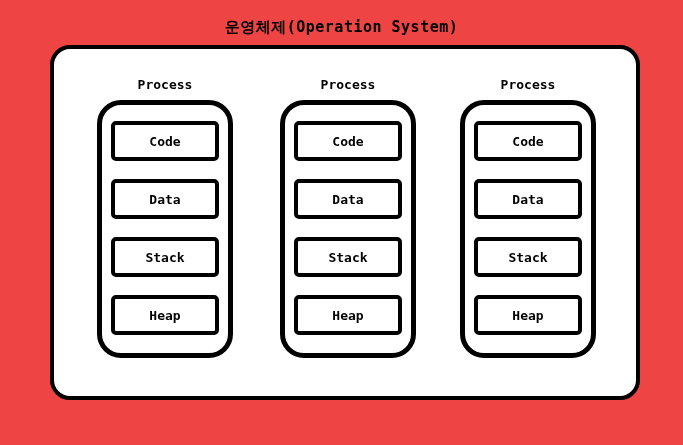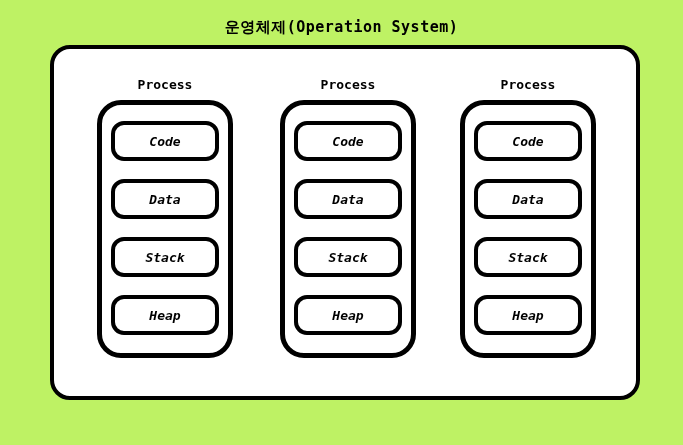--- a/index.html
+++ b/index.html
@@ -4,21 +4,21 @@
 <style>
   html, body {
     margin: 0;
     padding: 0;
     background: #ffffff;
   }
   .canvas {
     position: relative;
     width: 683px;
     height: 445px;
-    background: #bef264;
+    background: #ef4444;
     font-family: "DejaVu Sans Mono", "Liberation Mono", monospace;
     color: #000000;
     overflow: hidden;
   }
   .diagram-title {
     position: absolute;
     top: 18px;
     left: 0;
     width: 683px;
     text-align: center;
@@ -65,30 +65,29 @@
     display: flex;
     flex-direction: column;
     align-items: center;
     padding-top: 16px;
   }
   .segment-box {
     width: 108px;
     height: 40px;
     min-height: 40px;
     border: 4px solid #000000;
-    border-radius: 13px;
+    border-radius: 5px;
     box-sizing: border-box;
     background: #ffffff;
     display: flex;
     align-items: center;
     justify-content: center;
     font-size: 13px;
     font-weight: bold;
     margin-bottom: 18px;
-    font-style: italic;
   }
   .segment-box:last-child { margin-bottom: 16px; }
 </style>
 </head>
 <body>
 
 <div class="canvas">
 
   <div class="diagram-title">운영체제(Operation System)</div>
 

